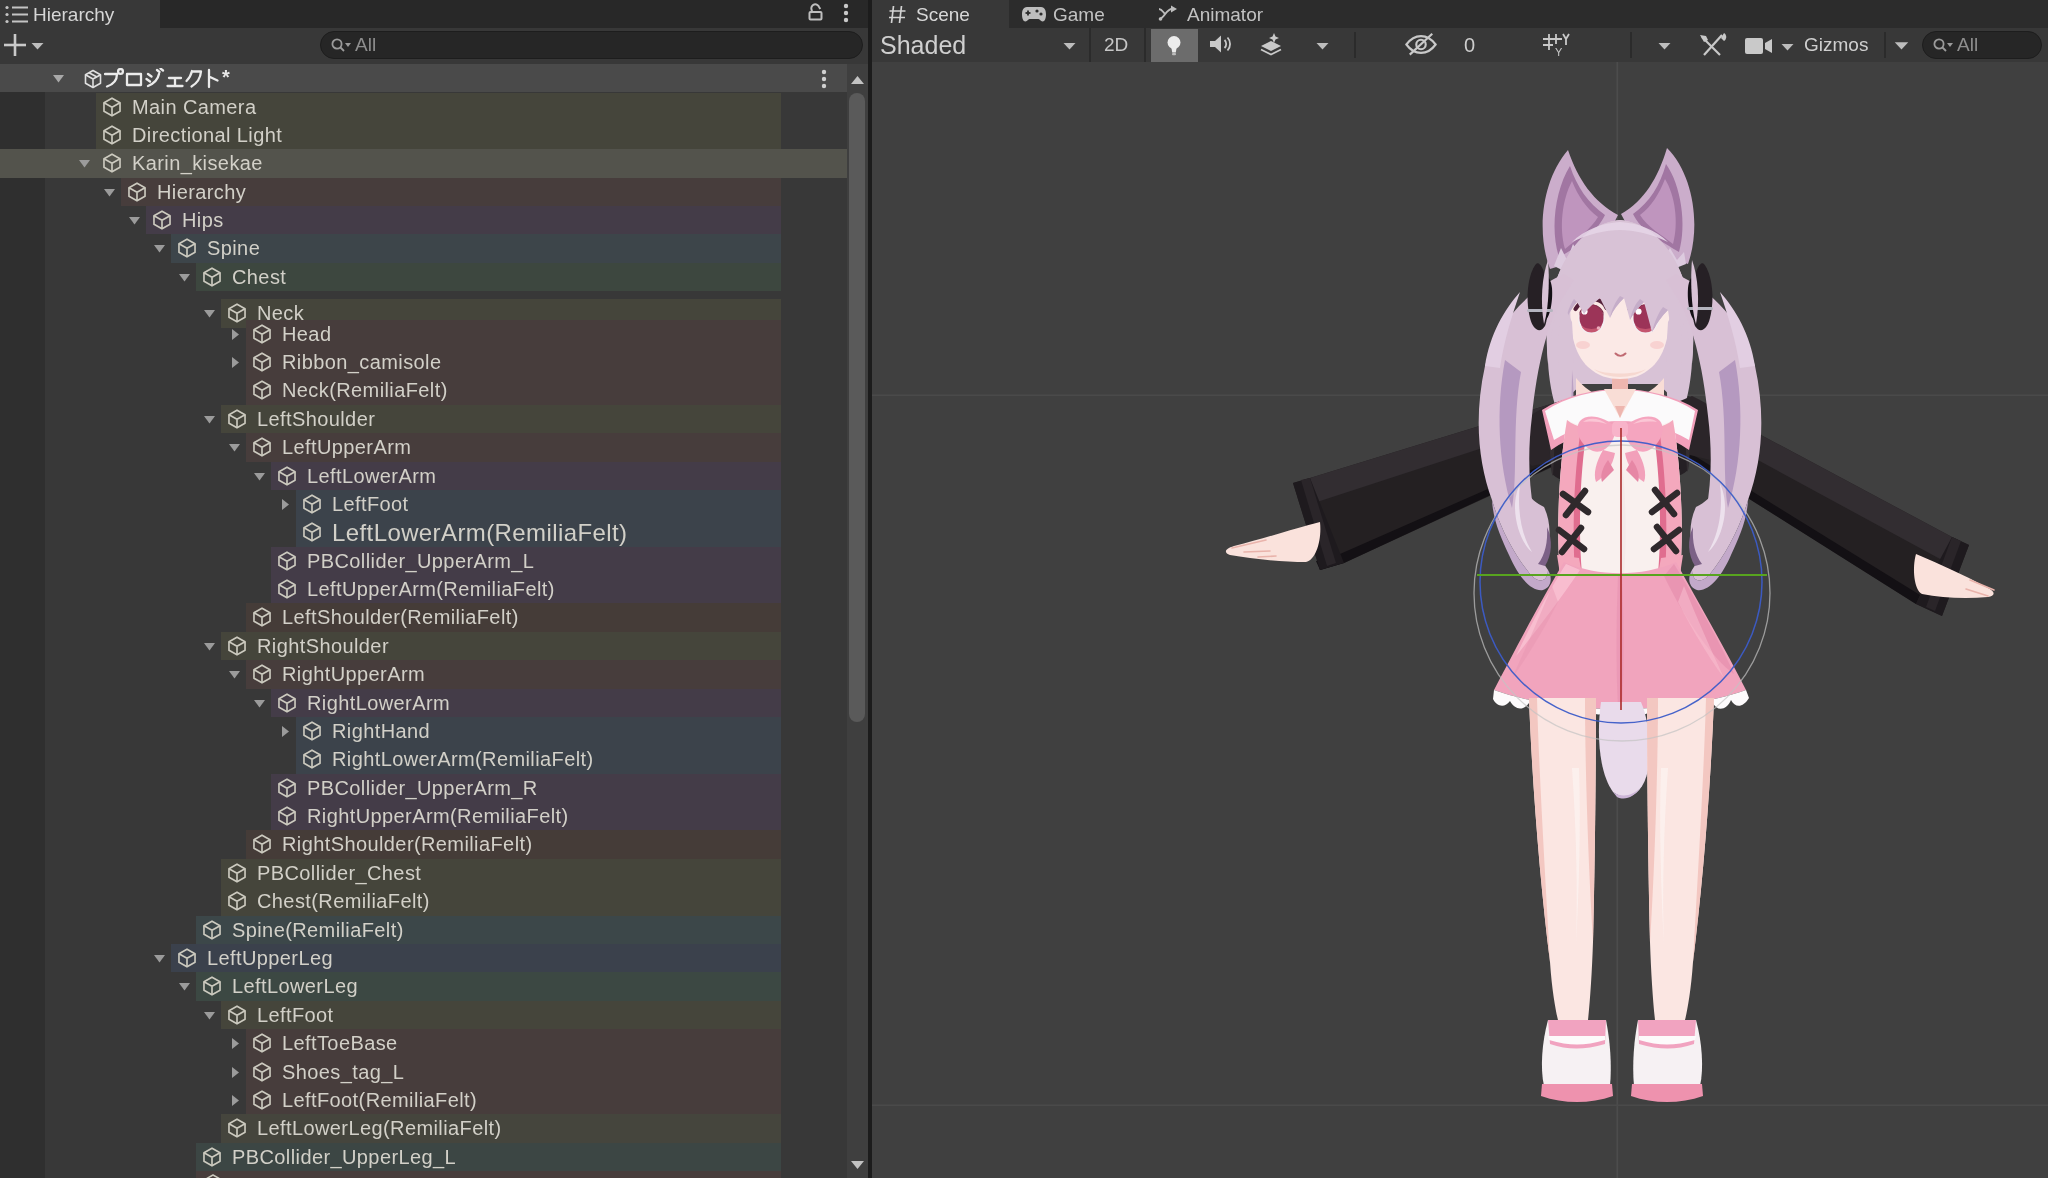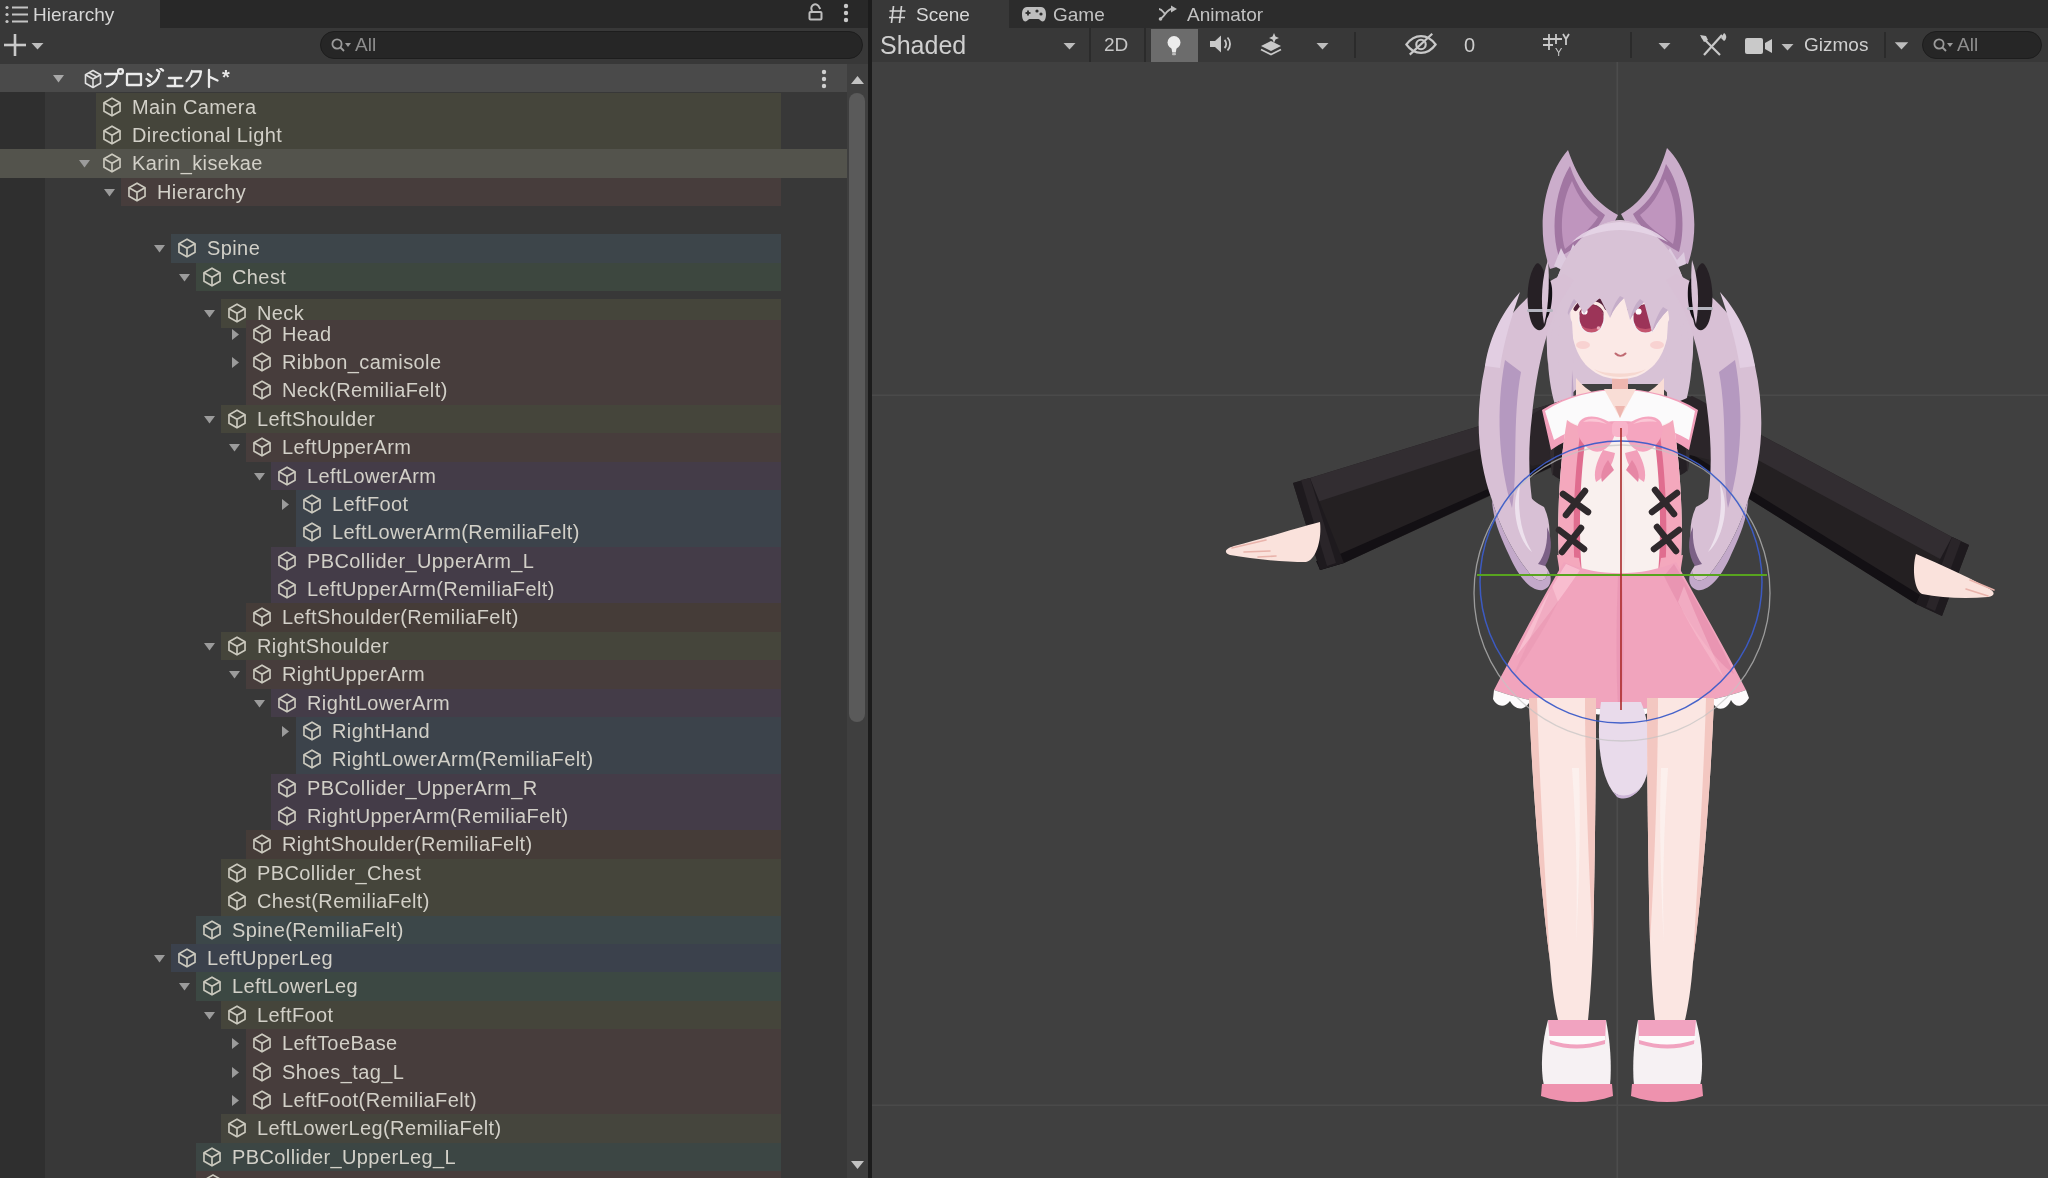--- a/index.html
+++ b/index.html
@@ -120,20 +120,33 @@
         <polygon points="1,3 12,3 6.5,10.5" fill="#9b9b9b"></polygon>
       </svg>
       <svg style="position:absolute;left:126px;top:3px" width="22" height="22" viewBox="0 0 20 20">
         <g fill="none" stroke="#cccabf" stroke-width="1.5" stroke-linejoin="round">
           <path d="M10 2 L17.3 6.1 V13.9 L10 18 L2.7 13.9 V6.1 Z"></path>
           <path d="M2.7 6.1 L10 10.2 L17.3 6.1 M10 10.2 V18"></path>
         </g>
       </svg>
       <div style="position:absolute;left:157px;top:0;height:28px;line-height:28px;font-size:20px;letter-spacing:0.4px;color:#d2d0c8;white-space:nowrap">Hierarchy</div>
     </div>
+<div style="position:absolute;left:0;top:206px;width:868px;height:28px">
+      <div style="position:absolute;left:146px;top:0;width:635px;height:28px;background:#443c48"></div>
+      <svg style="position:absolute;left:128px;top:8px" width="13" height="13" viewBox="0 0 13 13">
+        <polygon points="1,3 12,3 6.5,10.5" fill="#9b9b9b"></polygon>
+      </svg>
+      <svg style="position:absolute;left:151px;top:3px" width="22" height="22" viewBox="0 0 20 20">
+        <g fill="none" stroke="#cccabf" stroke-width="1.5" stroke-linejoin="round">
+          <path d="M10 2 L17.3 6.1 V13.9 L10 18 L2.7 13.9 V6.1 Z"></path>
+          <path d="M2.7 6.1 L10 10.2 L17.3 6.1 M10 10.2 V18"></path>
+        </g>
+      </svg>
+      <div style="position:absolute;left:182px;top:0;height:28px;line-height:28px;font-size:20px;letter-spacing:0.4px;color:#d2d0c8;white-space:nowrap">Hips</div>
+    </div>
 <div style="position:absolute;left:0;top:234px;width:868px;height:29px">
       <div style="position:absolute;left:171px;top:0;width:610px;height:29px;background:#3d454a"></div>
       <svg style="position:absolute;left:153px;top:8px" width="13" height="13" viewBox="0 0 13 13">
         <polygon points="1,3 12,3 6.5,10.5" fill="#9b9b9b"></polygon>
       </svg>
       <svg style="position:absolute;left:176px;top:3px" width="22" height="22" viewBox="0 0 20 20">
         <g fill="none" stroke="#cccabf" stroke-width="1.5" stroke-linejoin="round">
           <path d="M10 2 L17.3 6.1 V13.9 L10 18 L2.7 13.9 V6.1 Z"></path>
           <path d="M2.7 6.1 L10 10.2 L17.3 6.1 M10 10.2 V18"></path>
         </g>
@@ -255,21 +268,21 @@
       <div style="position:absolute;left:332px;top:0;height:28px;line-height:28px;font-size:20px;letter-spacing:0.4px;color:#d2d0c8;white-space:nowrap">LeftFoot</div>
     </div>
 <div style="position:absolute;left:0;top:518px;width:868px;height:29px">
       <div style="position:absolute;left:296px;top:0;width:485px;height:29px;background:#3c434b"></div>
       <svg style="position:absolute;left:301px;top:3px" width="22" height="22" viewBox="0 0 20 20">
         <g fill="none" stroke="#cccabf" stroke-width="1.5" stroke-linejoin="round">
           <path d="M10 2 L17.3 6.1 V13.9 L10 18 L2.7 13.9 V6.1 Z"></path>
           <path d="M2.7 6.1 L10 10.2 L17.3 6.1 M10 10.2 V18"></path>
         </g>
       </svg>
-      <div style="position:absolute;left:332px;top:0;height:29px;line-height:29px;font-size:20px;letter-spacing:0.4px;color:#d2d0c8;white-space:nowrap">LeftLowerArm(RemiliaFelt)</div>
+      <div style="position:absolute;left:332px;top:0;height:29px;line-height:29px;font-size:24px;letter-spacing:0.4px;color:#d2d0c8;white-space:nowrap">LeftLowerArm(RemiliaFelt)</div>
     </div>
 <div style="position:absolute;left:0;top:547px;width:868px;height:28px">
       <div style="position:absolute;left:271px;top:0;width:510px;height:28px;background:#443c48"></div>
       <svg style="position:absolute;left:276px;top:3px" width="22" height="22" viewBox="0 0 20 20">
         <g fill="none" stroke="#cccabf" stroke-width="1.5" stroke-linejoin="round">
           <path d="M10 2 L17.3 6.1 V13.9 L10 18 L2.7 13.9 V6.1 Z"></path>
           <path d="M2.7 6.1 L10 10.2 L17.3 6.1 M10 10.2 V18"></path>
         </g>
       </svg>
       <div style="position:absolute;left:307px;top:0;height:28px;line-height:28px;font-size:20px;letter-spacing:0.4px;color:#d2d0c8;white-space:nowrap">PBCollider_UpperArm_L</div>

